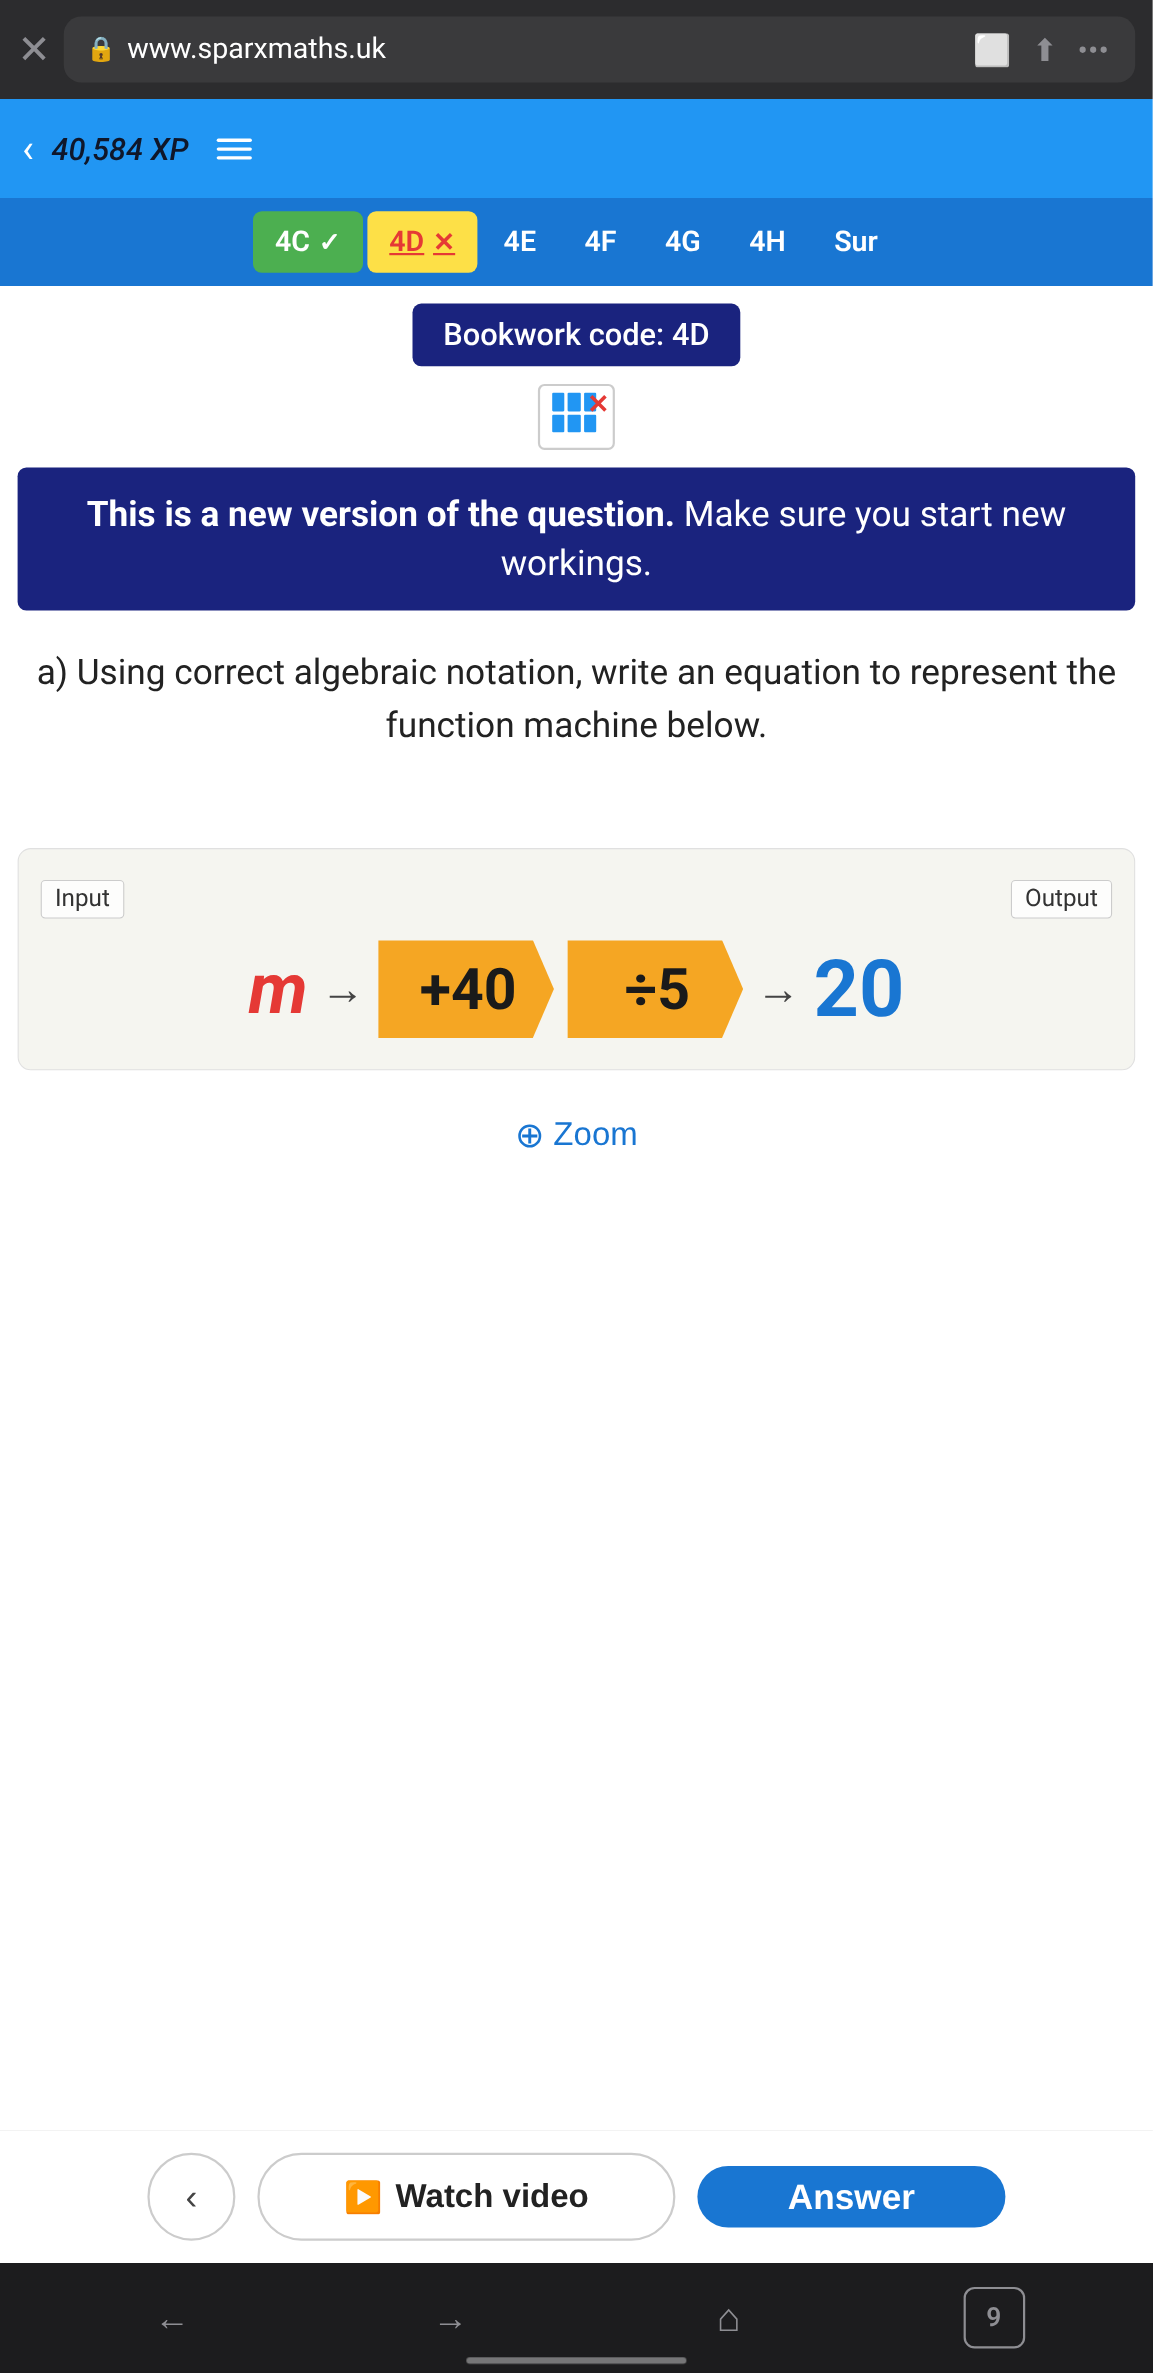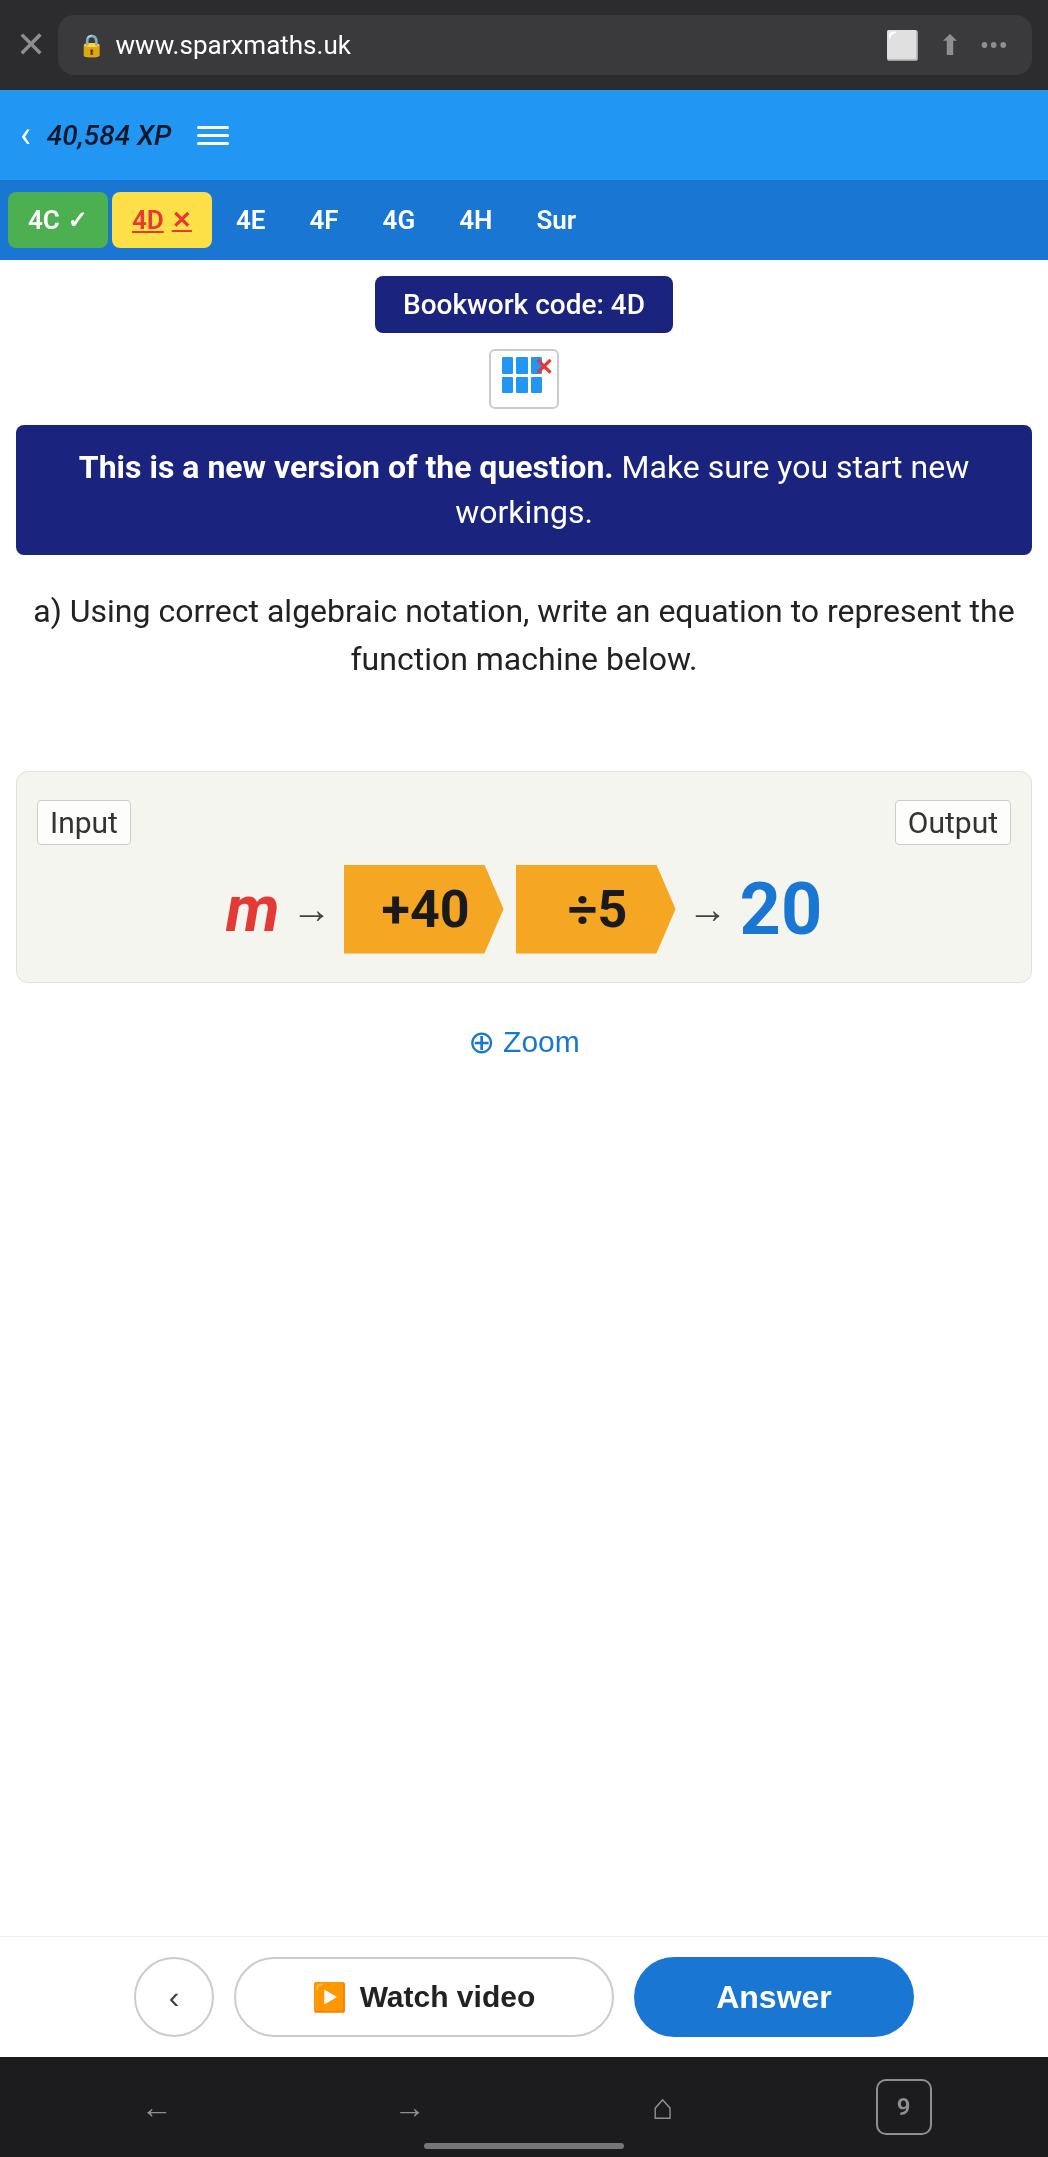--- a/index.html
+++ b/index.html
@@ -113,20 +113,21 @@
 
     
     .tab-bar {
       background: #1976d2;
       display: flex;
       align-items: center;
       height: 80px;
       padding: 0 8px;
       overflow: hidden;
       gap: 4px;
+      justify-content: center;
     }
 
     .tab {
       height: 56px;
       padding: 0 20px;
       border-radius: 8px;
       display: flex;
       align-items: center;
       justify-content: center;
       font-size: 26px;
@@ -264,21 +265,21 @@
       display: flex;
       justify-content: space-between;
       margin-bottom: 20px;
     }
 
     .fm-label {
       background: rgba(255,255,255,0.8);
       border: 1px solid #ccc;
       padding: 4px 12px;
       border-radius: 4px;
-      font-size: 30px;
+      font-size: 22px;
       color: #333;
     }
 
     .function-machine-row {
       display: flex;
       align-items: center;
       justify-content: center;
       gap: 12px;
     }
 
@@ -386,21 +387,21 @@
     }
 
     .video-icon {
       color: #1976d2;
       font-size: 28px;
     }
 
     .btn-answer {
       flex: 1;
       max-width: 280px;
-      height: 80px;
+      height: 56px;
       border-radius: 50px;
       border: none;
       background: #1976d2;
       color: #fff;
       font-size: 32px;
       font-weight: 700;
       cursor: pointer;
     }
 
     

